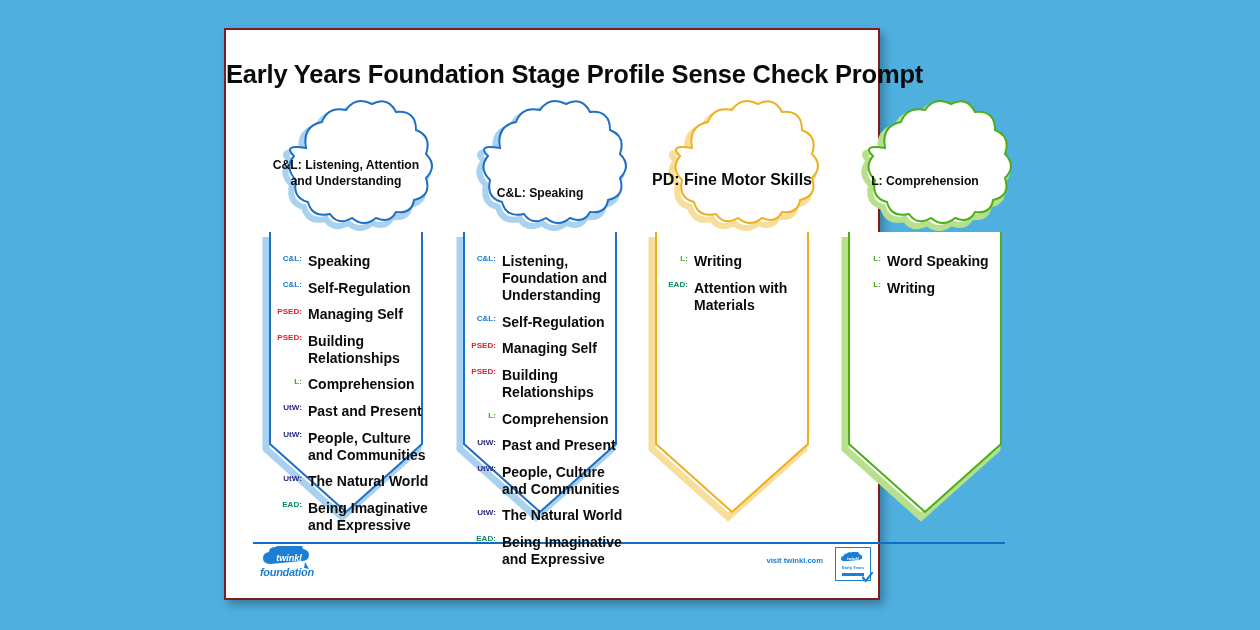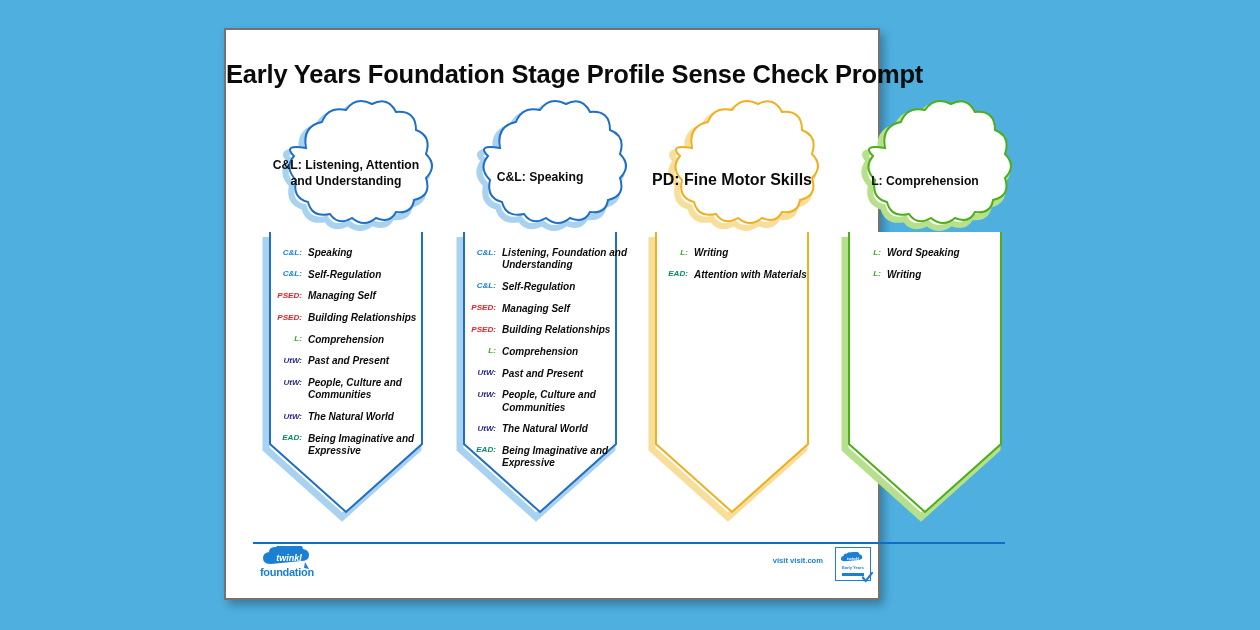--- a/index.html
+++ b/index.html
@@ -17,21 +17,21 @@
   }
 
   
   .page-sheet {
     position: absolute;
     left: 224px;
     top: 28px;
     width: 656px;
     height: 572px;
     background: #ffffff;
-    border: 2px solid #737373;
+    border: 2px solid #7f1d1d;
     box-shadow: 4px 5px 9px rgba(0,0,0,0.30);
   }
 
   
   .page-title {
     position: absolute;
     left: 0;
     top: 30px;
     width: 100%;
     text-align: center;
@@ -78,32 +78,31 @@
     top: 50px;
     width: 168px;
     text-align: center;
     font-size: 12.2px;
     font-weight: bold;
     line-height: 1.28;
     color: #0b0b0b;
     z-index: 3;
   }
   .banner.c0 .cloud-title { top: 44px; }
-  .banner.c1 .cloud-title { top: 56px; }
+  .banner.c1 .cloud-title { top: 72px; }
   .banner.c2 .cloud-title { top: 56px; font-size: 16px; }
   .banner.c3 .cloud-title { top: 60px; }
 
   
   .elg-list {
     position: absolute;
     left: 16px;
-    top: 133px;
+    top: 139px;
     width: 170px;
     z-index: 3;
-    font-style: italic;
   }
   .banner.c2 .elg-list,
   .banner.c3 .elg-list { left: 22px; width: 168px; }
 
   .elg-row {
     display: flex;
     align-items: flex-start;
     margin-bottom: 9.5px;
     line-height: 1.22;
   }
@@ -111,21 +110,21 @@
     flex: 0 0 44px;
     text-align: right;
     font-size: 8.1px;
     font-weight: bold;
     padding-right: 6px;
     padding-top: 0.5px;
     white-space: nowrap;
   }
   .elg-name {
     flex: 1 1 auto;
-    font-size: 10px;
+    font-size: 14px;
     font-weight: bold;
     color: #0b0b0b;
   }
   .banner.c2 .elg-code,
   .banner.c3 .elg-code { flex: 0 0 38px; }
 
   
   .code-CL   { color: #1b7fd4; }
   .code-PSED { color: #ed1c24; }
   .code-L    { color: #3faa1e; }
@@ -166,20 +165,21 @@
     height: 24px;
   }
   .logo-wordmark {
     position: absolute;
     left: 3px;
     top: 20px;
     font-size: 11px;
     font-weight: bold;
     color: #1b7fd4;
     letter-spacing: -0.3px;
+    font-style: italic;
   }
 
   
   .visit-link {
     position: absolute;
     right: 58px;
     top: 14px;
     font-size: 7.6px;
     font-weight: bold;
     color: #1b7fd4;
@@ -407,21 +407,21 @@
     <div class="logo-foundation">
       <svg class="logo-cloud" viewBox="0 0 56 24">
         <path d="M10 18 q-8 0 -8 -6 q0 -5 6 -6 q0 -5 7 -5 q3 -4 9 -2 q4 -4 10 -1
                  q7 -1 8 5 q6 1 6 6 q0 6 -8 6 Z" fill="#1b7fd4"></path>
         <text x="28" y="15" font-family="'Liberation Sans', sans-serif" font-size="9" font-weight="bold" font-style="italic" fill="#ffffff" text-anchor="middle">twinkl</text>
         <path d="M44 16 l4 7 l-5 -1 Z" fill="#1b7fd4"></path>
       </svg>
       <div class="logo-wordmark">foundation</div>
     </div>
 
-    <div class="visit-link">visit visit.com</div>
+    <div class="visit-link">visit twinkl.com</div>
 
     <div class="badge">
       <div class="badge-inner">
         <svg class="badge-cloud" viewBox="0 0 56 24">
           <path d="M10 18 q-8 0 -8 -6 q0 -5 6 -6 q0 -5 7 -5 q3 -4 9 -2 q4 -4 10 -1
                    q7 -1 8 5 q6 1 6 6 q0 6 -8 6 Z" fill="#1b7fd4"></path>
           <text x="28" y="15" font-family="'Liberation Sans', sans-serif" font-size="9" font-weight="bold" font-style="italic" fill="#ffffff" text-anchor="middle">twinkl</text>
         </svg>
         <div class="badge-line">Early Years</div>
         <div class="badge-bar"></div>

